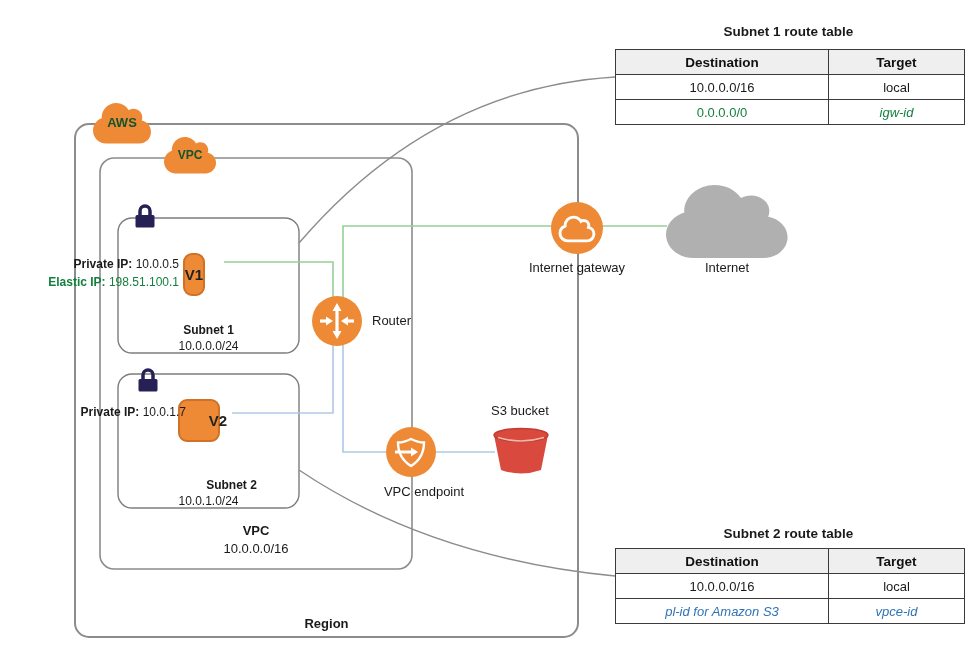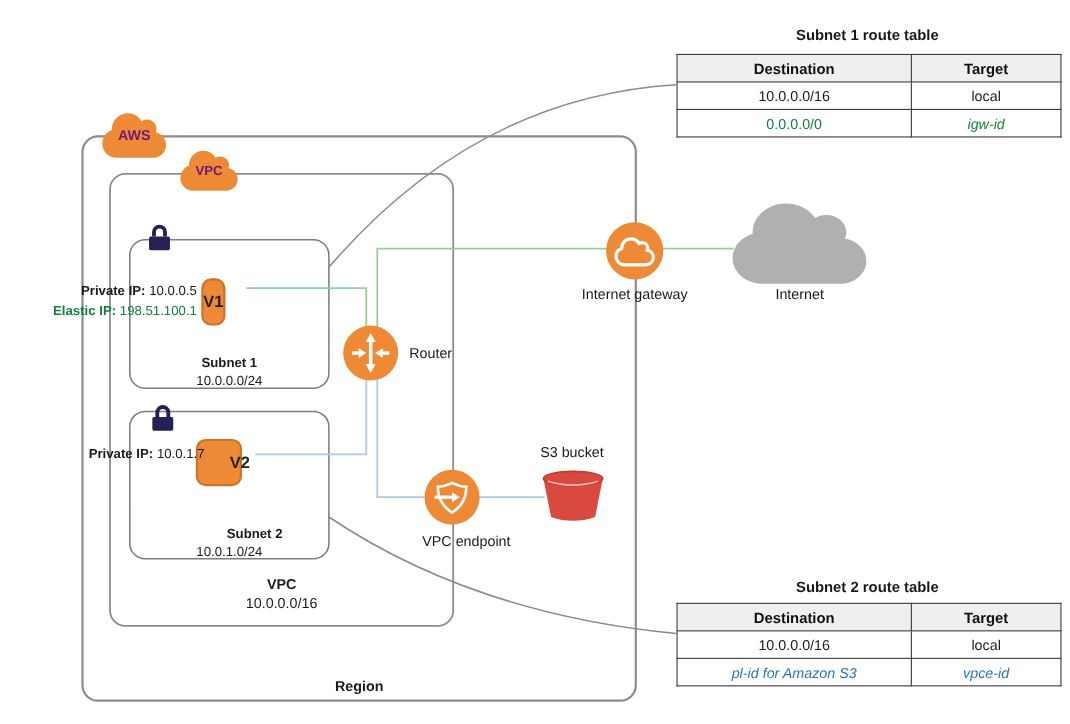--- a/index.html
+++ b/index.html
@@ -18,21 +18,21 @@
   .instance{position:absolute;width:22px;height:43px;background:#EE8A35;border:2px solid #CF7126;
             border-radius:9px;box-sizing:border-box;display:flex;align-items:center;justify-content:center;
             font-weight:bold;font-size:15px;color:#222;}
   
   .rt-title{position:absolute;width:347px;text-align:center;font-weight:bold;font-size:13.5px;}
   table.rt{position:absolute;border-collapse:collapse;table-layout:fixed;background:#fff;}
   table.rt td,table.rt th{border:1.5px solid #3a3a3a;text-align:center;padding:0;height:24px;
                           font-size:13px;overflow:hidden;}
   table.rt th{background:#EFEFEF;font-weight:bold;font-size:13.5px;color:#111;}
   .cw1{width:212px;} .cw2{width:135px;}
-  .logo-lbl{color:#701a75;font-weight:bold;}
+  .logo-lbl{color:#14532d;font-weight:bold;}
 </style>
 </head>
 <body>
 
 <div class="canvas">
 
   <svg width="973" height="658" viewBox="0 0 973 658">
     <defs>
       <path id="cloud" d="M0 336c0 79.5 64.5 144 144 144H512c70.7 0 128-57.3 128-128c0-61.9-44-113.6-102.4-125.4c4.1-10.7 6.4-22.4 6.4-34.6c0-53-43-96-96-96c-19.7 0-38.1 6-53.3 16.2C367 64.2 315.3 32 256 32C167.6 32 96 103.6 96 192c0 2.7 .1 5.4 .2 8.1C40.2 219.8 0 273.2 0 336z"></path>
     </defs>

